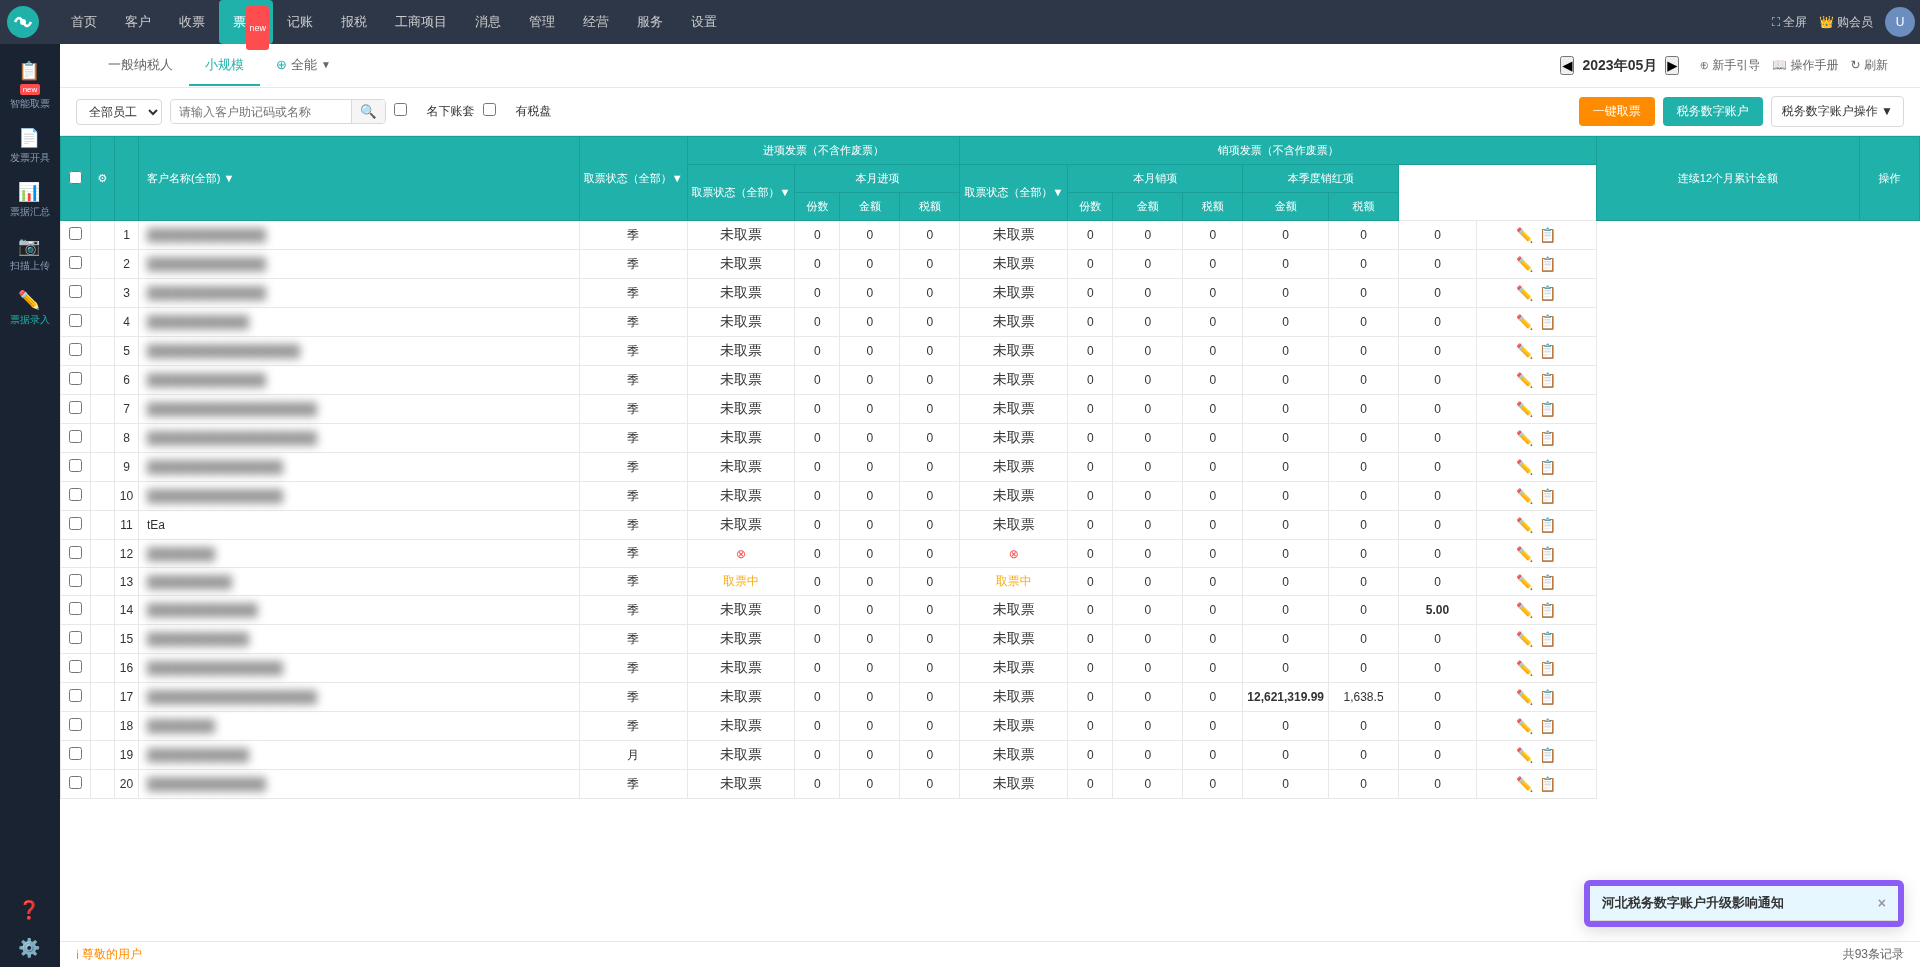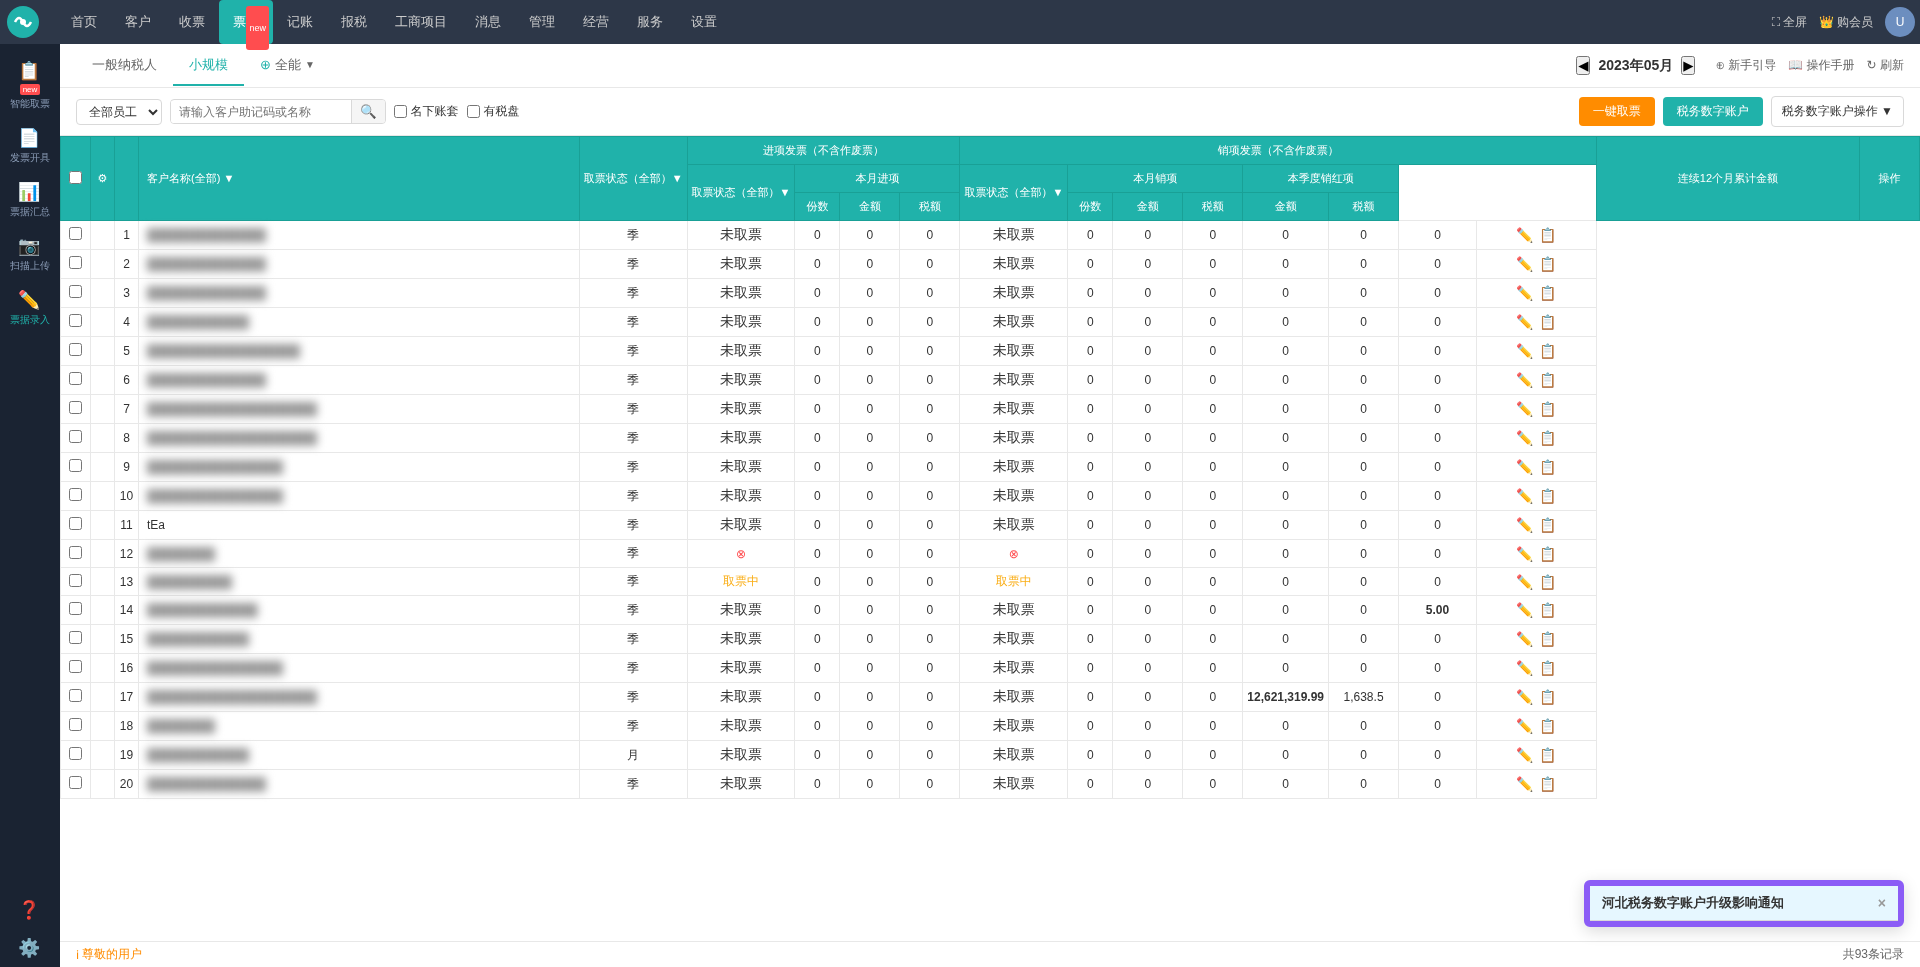--- a/index.html
+++ b/index.html
@@ -73,21 +73,21 @@
       border: 1px solid #d9d9d9; border-radius: 4px; overflow: hidden;
     }
     .toolbar .search-box input {
       border: none; outline: none; padding: 4px 8px;
       font-size: 12px; width: 180px; color: #15803d;
     }
     .toolbar .search-box .search-btn {
       background: #f5f5f5; border: none; border-left: 1px solid #d9d9d9;
       padding: 4px 8px; cursor: pointer; color: #666;
     }
-    .toolbar .checkbox-group { display: flex; align-items: center; gap: 4px; font-size: 12px; color: #333; }
+    .toolbar .checkbox-group { display: flex; align-items: flex-start; gap: 20px; font-size: 12px; color: #333; }
     .toolbar .checkbox-group input[type="checkbox"] { cursor: pointer; }
     .toolbar .right-btns { margin-left: auto; display: flex; gap: 8px; align-items: center; }
     .btn-primary {
       background: #ff8c00; color: #fff; border: none;
       padding: 6px 14px; border-radius: 4px; cursor: pointer; font-size: 12px;
     }
     .btn-teal {
       background: #20b2aa; color: #fff; border: none;
       padding: 6px 14px; border-radius: 4px; cursor: pointer; font-size: 12px;
     }
@@ -205,21 +205,21 @@
     <div class="sidebar-item">
       <span class="icon">❓</span>
     </div>
     <div class="sidebar-item">
       <span class="icon">⚙️</span>
     </div>
   </div>
 
   <div class="main-content">
 
-    <div style="display:flex; align-items:center; padding: 0 16px; border-bottom: 1px solid #e8e8e8; background:#fff; flex-shrink:0; height:44px;">
+    <div style="display:flex; align-items:center; padding: 0 32px; border-bottom: 1px solid #e8e8e8; background:#fff; flex-shrink:0; height:44px;">
       <div class="tab-item">
         <span>一般纳税人</span>
       </div>
       <div class="tab-item active">
         <span>小规模</span>
       </div>
       <div class="tab-item">
         <span style="color:#20b2aa;">⊕</span>
         <span>全能</span>
         <span style="color:#666; font-size:10px;">▼</span>

